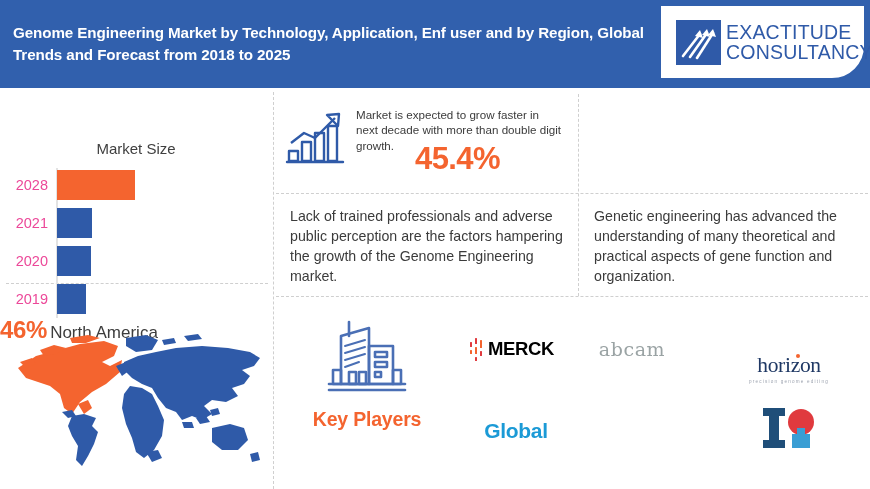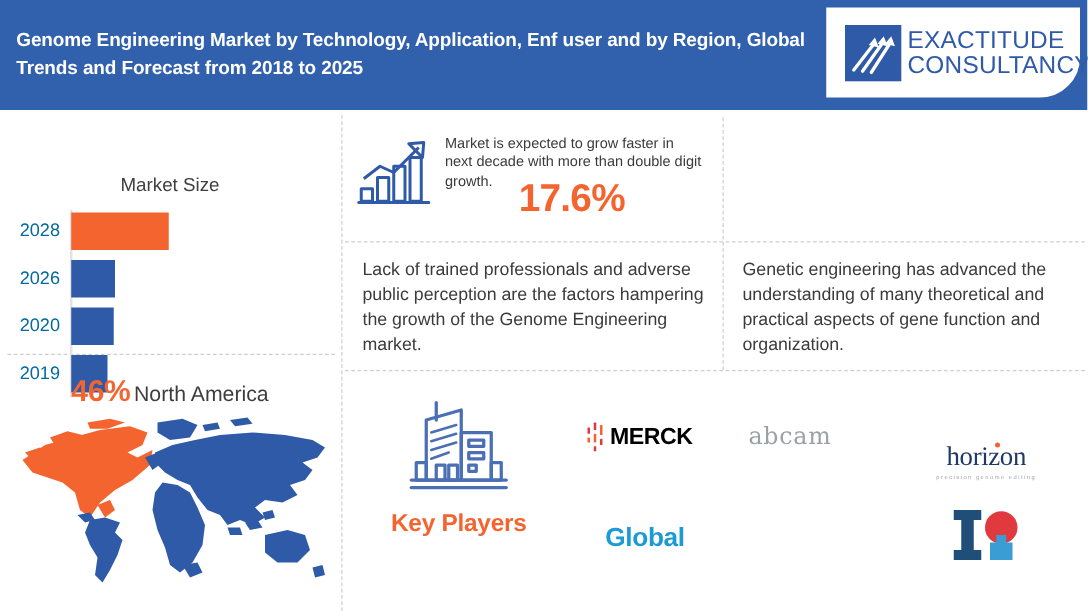--- a/index.html
+++ b/index.html
@@ -43,27 +43,27 @@
   .chart-title{
     position:absolute;left:0;top:0;width:272px;text-align:center;
     font-size:15px;color:#404040;
   }
   .chart-plot{position:absolute;left:56px;top:28px;width:200px;height:150px;}
   .axis-line{position:absolute;left:0;top:0;width:1.5px;height:150px;background:#e3e3e3;}
   .bar-row{position:absolute;left:0;height:30px;}
   .bar{position:absolute;left:1px;top:0;height:30px;}
   .bar-label{
     position:absolute;right:calc(100% + 8px);top:0;height:30px;line-height:30px;
-    font-size:14.5px;color:#0369a1;white-space:nowrap;
+    font-size:14.5px;color:#ec4899;white-space:nowrap;
   }
 
   
   .region-block{position:absolute;left:0;top:296px;width:272px;height:193px;}
   .region-head{
-    position:absolute;left:0;top:4px;width:272px;text-align:center;
+    position:absolute;left:0;top:20px;width:272px;
     white-space:nowrap;
   }
   .region-pct{color:#f4642f;font-size:24px;font-weight:bold;letter-spacing:-0.3px;}
   .region-name{color:#3d3d3d;font-size:17px;margin-left:3px;}
   .map-holder{position:absolute;left:6px;top:36px;width:262px;height:140px;}
   .map-holder svg{display:block;width:262px;height:140px;}
 
   
   .cell{position:absolute;box-sizing:border-box;}
   .cell-text{
@@ -160,21 +160,21 @@
     <div class="chart-title">Market Size</div>
     <div class="chart-plot">
       <div class="axis-line"></div>
 
       <div class="bar-row" style="top:2px;">
         <span class="bar-label">2028</span>
         <span class="bar" style="width:78px;background:#f4642f;"></span>
       </div>
 
       <div class="bar-row" style="top:40px;">
-        <span class="bar-label">2026</span>
+        <span class="bar-label">2021</span>
         <span class="bar" style="width:35px;background:#2f5aa8;"></span>
       </div>
 
       <div class="bar-row" style="top:78px;">
         <span class="bar-label">2020</span>
         <span class="bar" style="width:34px;background:#2f5aa8;"></span>
       </div>
 
       <div class="bar-row" style="top:116px;">
         <span class="bar-label">2019</span>
@@ -239,21 +239,21 @@
           <rect x="17" y="33" width="9" height="19"></rect>
           <rect x="30" y="24" width="9" height="28"></rect>
           <rect x="43" y="17" width="9" height="35"></rect>
           <line x1="2" y1="53" x2="58" y2="53" stroke-linecap="round"></line>
           <polyline points="6,34 19,24 30,29 50,9"></polyline>
         </g>
         <polygon points="42,6 54,5 53,17" fill="none" stroke="#2f5aa8" stroke-width="2.4" stroke-linejoin="round"></polygon>
       </svg>
     </span>
     <div class="growth-copy">Market is expected to grow faster in next decade with more than double digit growth.</div>
-    <div class="growth-pct">17.6%</div>
+    <div class="growth-pct">45.4%</div>
   </div>
 
 
   <div class="cell restraint-cell">
     <div class="cell-text">Lack of trained professionals and adverse public perception are the factors hampering the growth of the Genome Engineering market.</div>
   </div>
 
   <div class="cell advance-cell">
     <div class="cell-text">Genetic engineering has advanced the understanding of many theoretical and practical aspects of gene function and organization.</div>
   </div>

